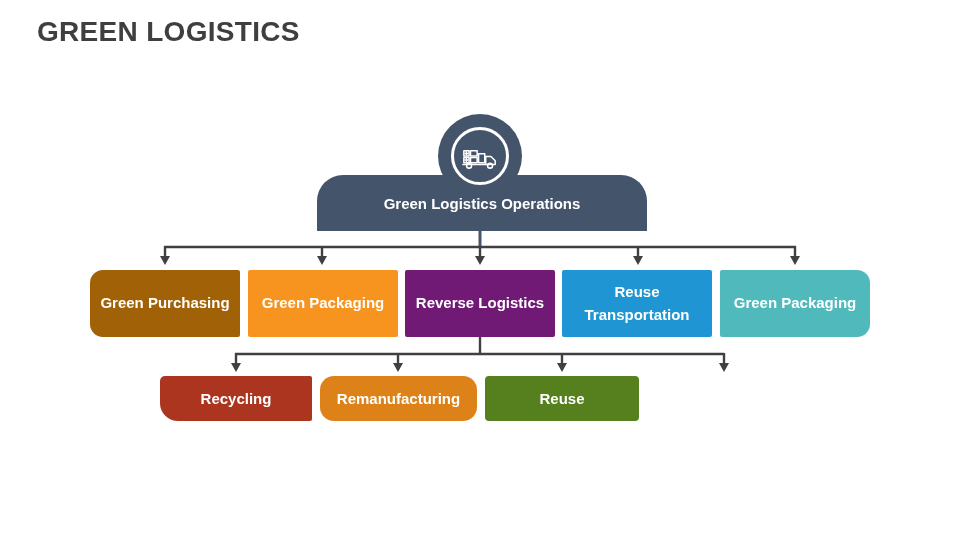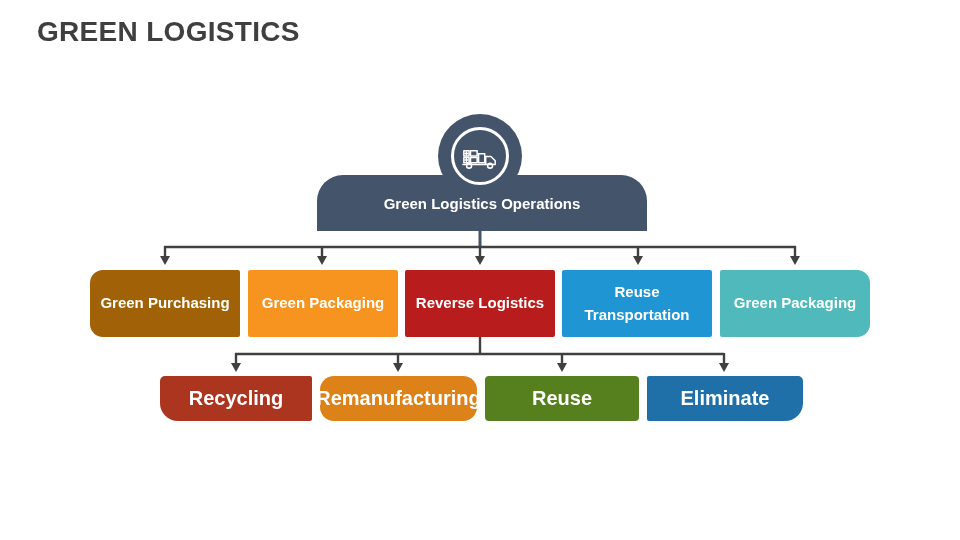--- a/index.html
+++ b/index.html
@@ -76,21 +76,21 @@
     padding: 0 10px;
     z-index: 3;
   }
   .l1-box { top: 270px; height: 67px; width: 150px; font-size: 15px; line-height: 1.5; }
   .l1-0 { left: 90px;  border-radius: 13px 2px 2px 13px; }
   .l1-1 { left: 248px; border-radius: 2px; }
   .l1-2 { left: 405px; border-radius: 2px; }
   .l1-3 { left: 562px; border-radius: 2px; }
   .l1-4 { left: 720px; border-radius: 2px 13px 13px 2px; }
   
-  .l2-box { top: 376px; height: 45px; font-size: 20px; }
+  .l2-box { top: 376px; height: 45px; font-size: 15px; }
   .l2-0 { left: 160px; width: 152px; border-radius: 5px 2px 2px 18px; }
   .l2-1 { left: 320px; width: 157px; border-radius: 14px; }
   .l2-2 { left: 485px; width: 154px; border-radius: 4px; }
   .l2-3 { left: 647px; width: 156px; border-radius: 2px 5px 18px 2px; }
 </style>
 </head>
 <body>
 
 <div class="slide">
 
@@ -142,36 +142,33 @@
     <line x1="724" y1="353" x2="724" y2="364"></line>
       <polygon points="719,363 729,363 724,372"></polygon>
   </svg>
 
   <div class="l1-box l1-0" style="background-color: #a16207;">
     <span>Green Purchasing</span>
   </div>
   <div class="l1-box l1-1" style="background-color: rgb(247, 148, 31);">
     <span>Green Packaging</span>
   </div>
-  <div class="l1-box l1-2" style="background-color: #b91c1c;">
+  <div class="l1-box l1-2" style="background-color: #701a75;">
     <span>Reverse Logistics</span>
   </div>
   <div class="l1-box l1-3" style="background-color: rgb(32, 149, 211);">
     <span>Reuse Transportation</span>
   </div>
   <div class="l1-box l1-4" style="background-color: rgb(79, 185, 187);">
     <span>Green Packaging</span>
   </div>
 
   <div class="l2-box l2-0" style="background-color: rgb(172, 53, 32);">
     <span>Recycling</span>
   </div>
   <div class="l2-box l2-1" style="background-color: rgb(221, 130, 24);">
     <span>Remanufacturing</span>
   </div>
   <div class="l2-box l2-2" style="background-color: rgb(86, 128, 30);">
     <span>Reuse</span>
   </div>
-  <div class="l2-box l2-3" style="background-color: rgb(31, 112, 168);">
-    <span>Eliminate</span>
-  </div>
 
 </div>
 
 </body></html>

